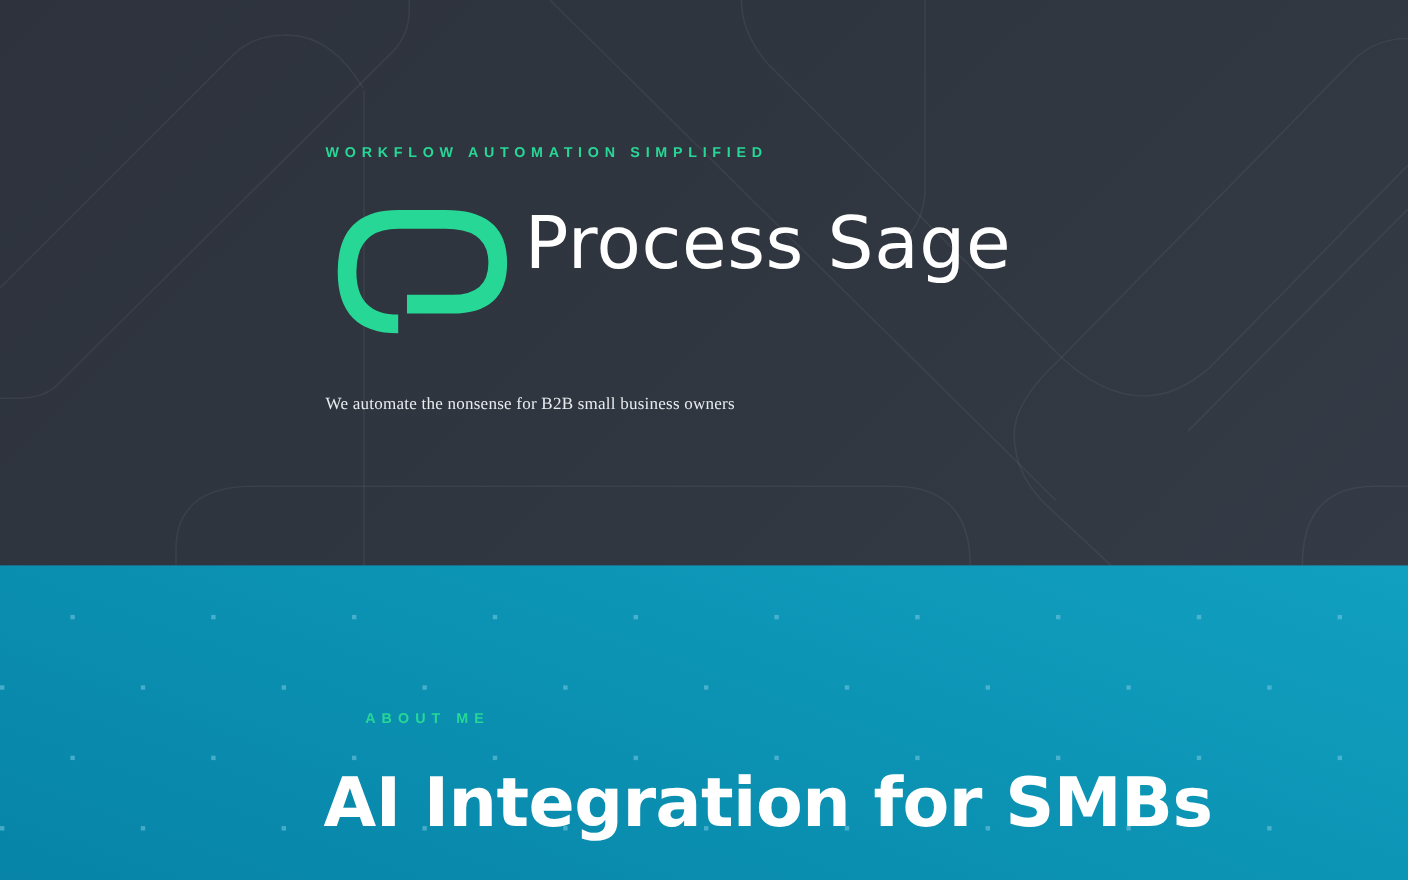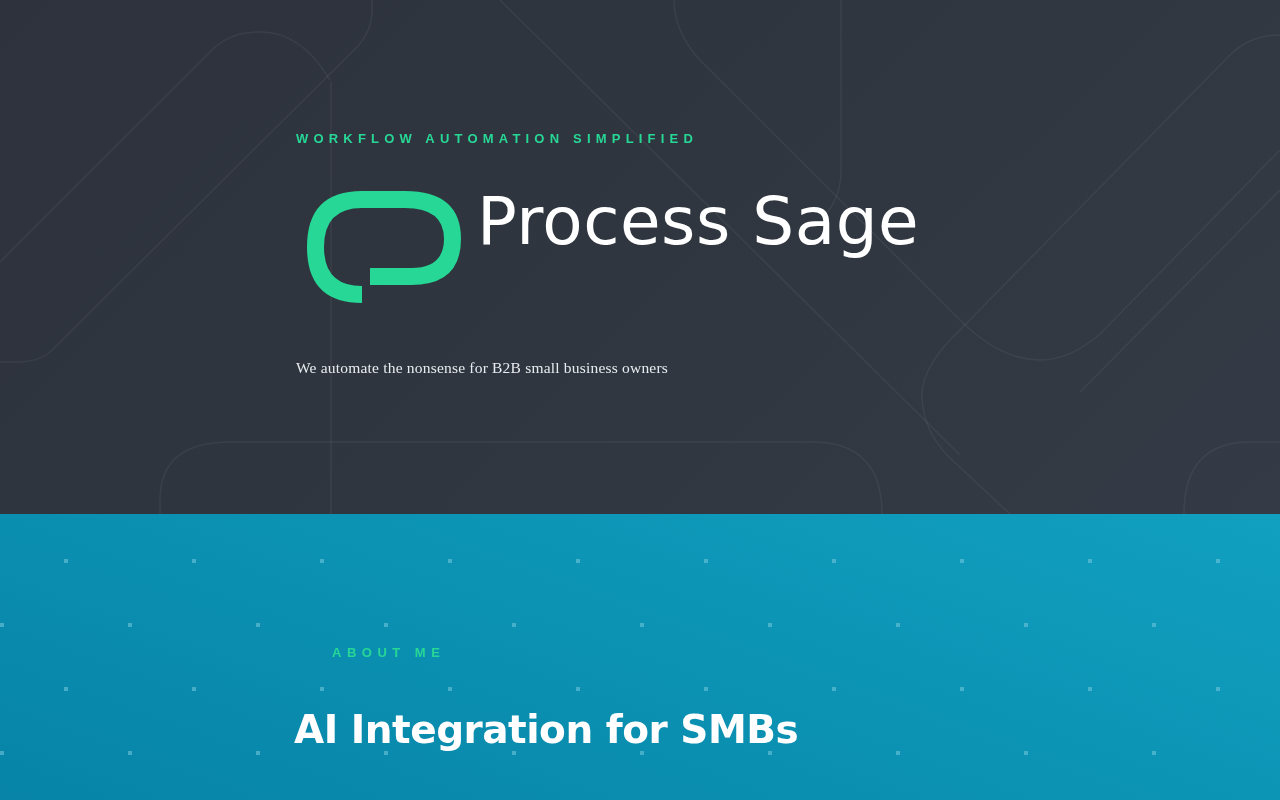--- a/index.html
+++ b/index.html
@@ -48,21 +48,21 @@
 
   .about-eyebrow {
     position: absolute; left: 296px; top: 131px;
     font-family: "Liberation Sans", sans-serif;
     font-size: 13px; letter-spacing: 5.5px; font-weight: 600;
     color: #27d796; text-transform: uppercase; margin-left: 36px;
   }
   .about-title {
     position: absolute; left: 294px; top: 176px;
     font-family: "DejaVu Sans", sans-serif; font-weight: bold;
-    font-size: 39px; color: #ffffff; white-space: nowrap; letter-spacing: -0.5px;
+    font-size: 62px; color: #ffffff; white-space: nowrap; letter-spacing: -0.5px;
     line-height: 80px;
   }
 </style>
 </head>
 <body>
 
 <section class="hero">
   <svg class="hero-deco" viewBox="0 0 1280 514">
 
     <path d="M372 0 L372 10 Q372 30 358 46 L50 352 Q38 362 18 362 L0 362"></path>

